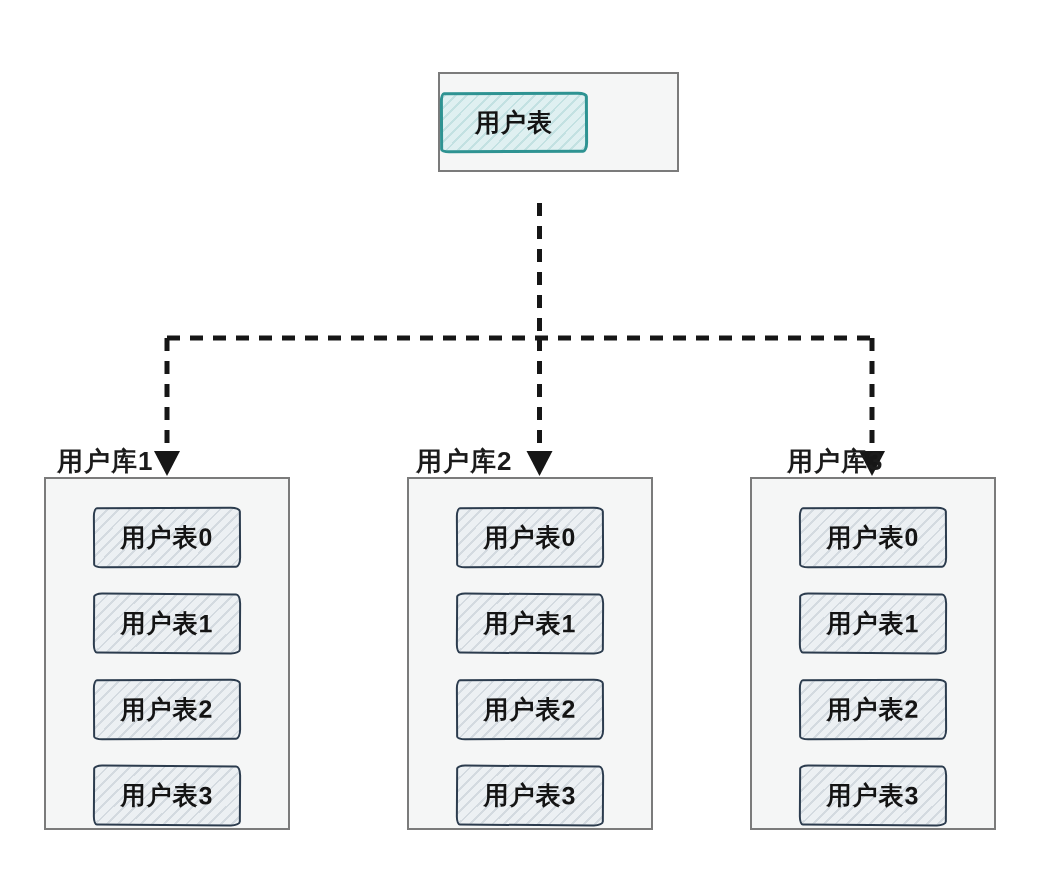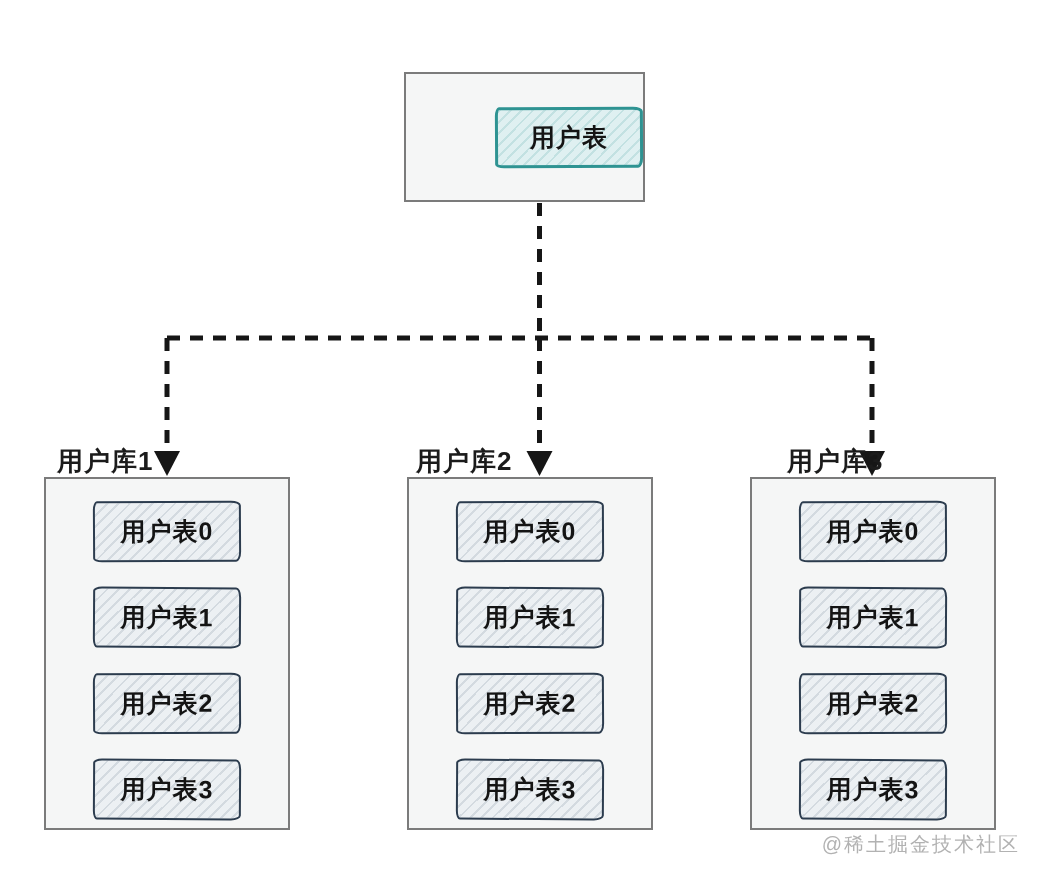--- a/index.html
+++ b/index.html
@@ -26,33 +26,33 @@
     color: #1b1b1b;
     letter-spacing: 1px;
   }
   .outer-box {
     position: absolute;
     box-sizing: border-box;
     background: #f5f6f6;
     border: 2px solid #7b7b7b;
   }
   .root-box {
-    left: 404px; top: 72px;
-    width: 241px; height: 130px;
+    left: 438px; top: 72px;
+    width: 241px; height: 100px;
     display: flex;
     align-items: center;
-    justify-content: flex-end;
+    justify-content: flex-start;
   }
   .shard-box {
     top: 477px;
     width: 246px; height: 353px;
     display: flex;
     flex-direction: column;
     align-items: center;
-    padding-top: 22px;
+    padding-top: 28px;
     gap: 25px;
   }
   .shard-1 { left: 44px; }
   .shard-2 { left: 407px; }
   .shard-3 { left: 750px; }
   .table-box {
     box-sizing: border-box;
     width: 148px; height: 61px;
     flex: 0 0 auto;
     display: flex;
@@ -145,15 +145,14 @@
     <div class="table-box table-slate">用户表3</div>
   </div>
 
   <div class="outer-box shard-box shard-3">
     <div class="table-box table-slate">用户表0</div>
     <div class="table-box table-slate">用户表1</div>
     <div class="table-box table-slate">用户表2</div>
     <div class="table-box table-slate">用户表3</div>
   </div>
 
-  <div class="watermark">@稀土掘金技术社区</div>
 
 </div>
 
 </body></html>

